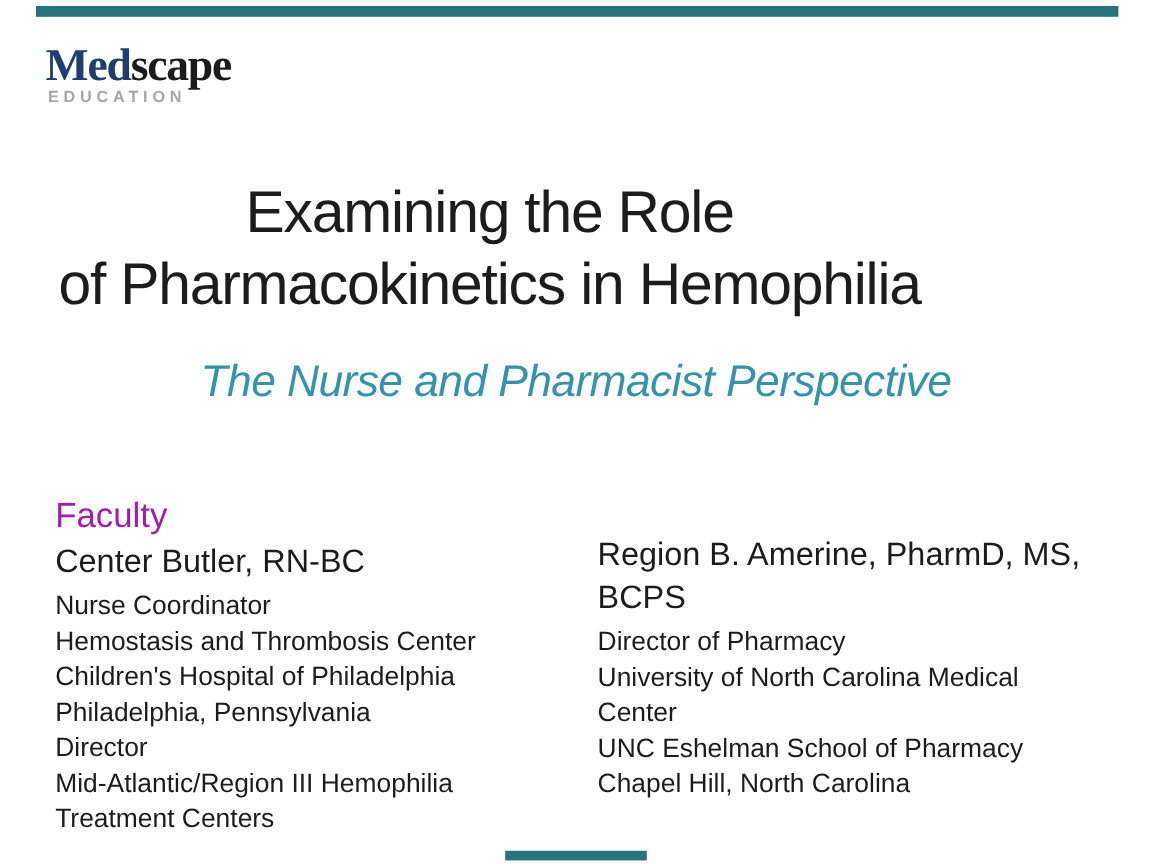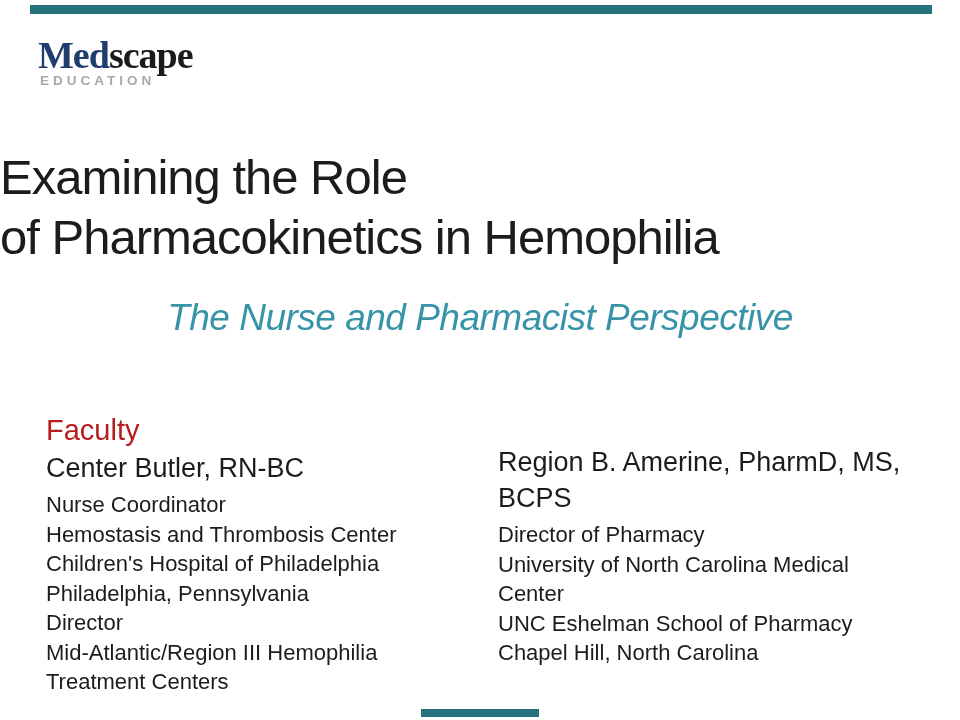--- a/index.html
+++ b/index.html
@@ -51,20 +51,21 @@
     color: #A8A8A8;
     letter-spacing: 4px;
     margin-top: 0;
     padding-left: 2px;
   }
   .title-block {
     position: absolute;
     left: 0;
     top: 148px;
     width: 816px;
+    text-align: center;
     color: #1C1C1C;
     font-size: 49px;
     font-weight: 400;
     letter-spacing: -1px;
     line-height: 1.22;
   }
   .subtitle {
     position: absolute;
     left: 0;
     top: 297px;
@@ -74,21 +75,21 @@
     font-style: italic;
     font-weight: 400;
     letter-spacing: -0.5px;
     color: #3793A7;
   }
   .faculty-heading {
     position: absolute;
     left: 46px;
     top: 414px;
     font-size: 29px;
-    color: #b91c1c;
+    color: #a21caf;
   }
   .faculty-col {
     position: absolute;
     color: #1C1C1C;
   }
   .faculty-col.left {
     left: 46px;
     top: 450px;
     width: 440px;
   }

